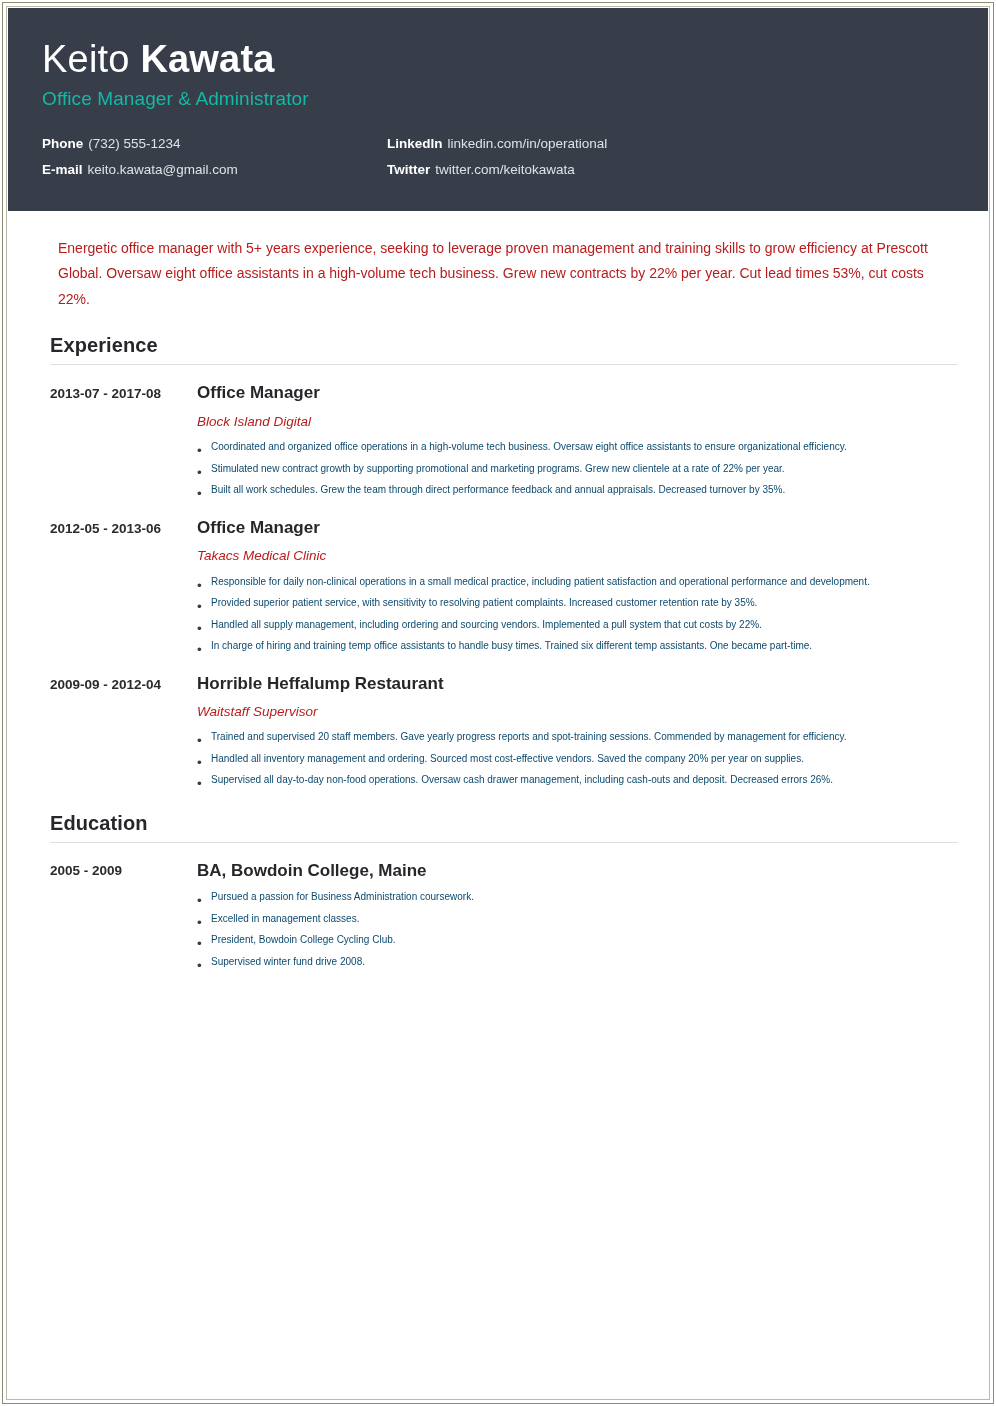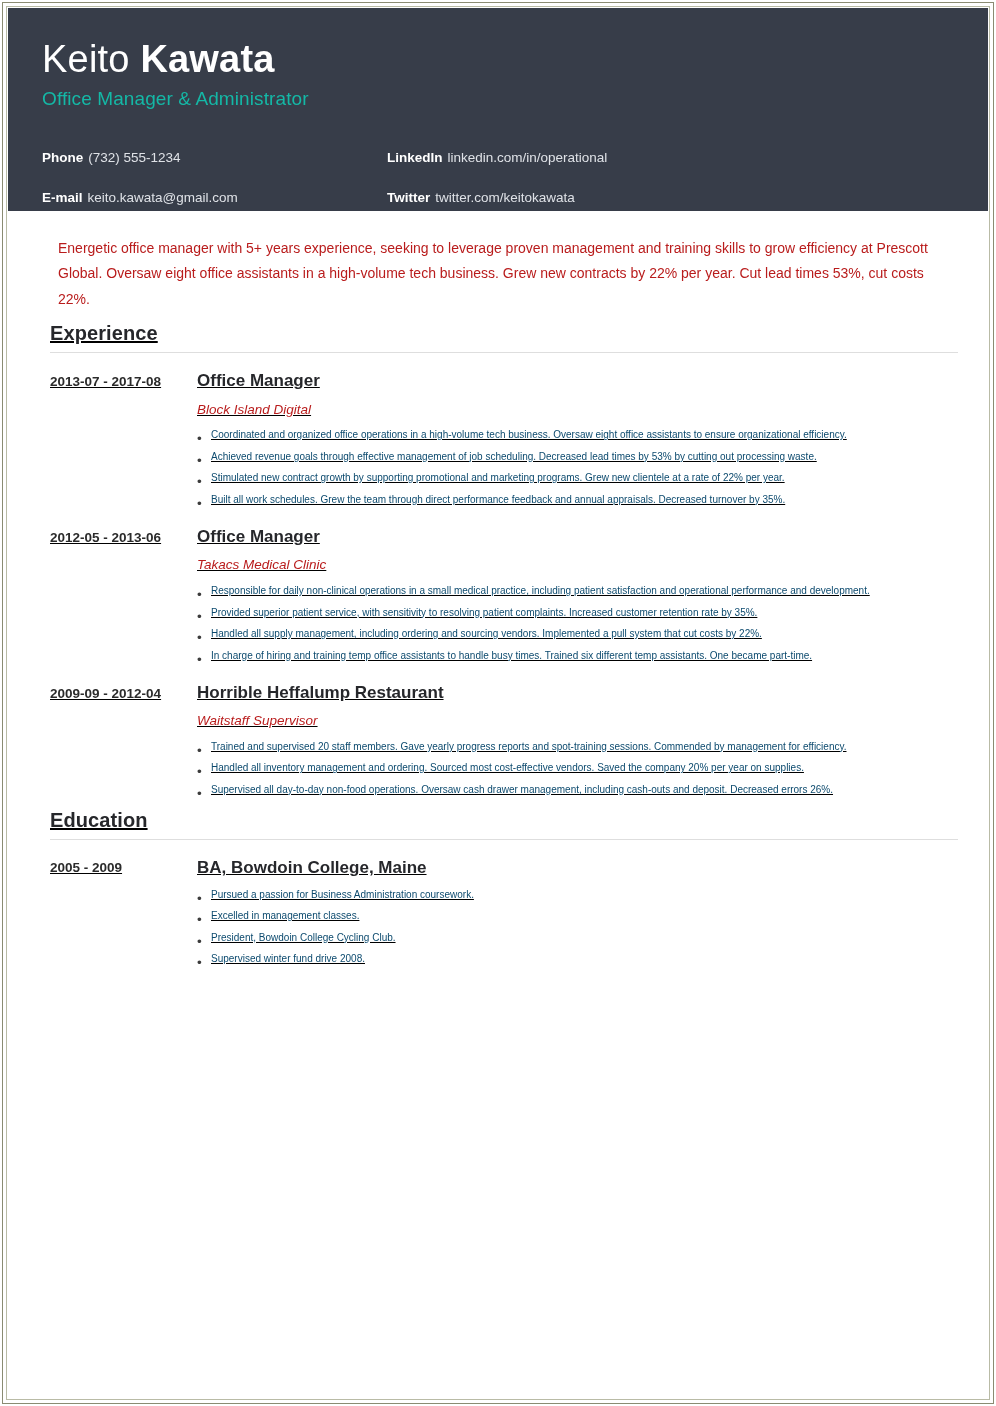--- a/index.html
+++ b/index.html
@@ -77,21 +77,20 @@
     margin-top: 26px;
     display: grid;
     grid-template-columns: 345px 1fr;
     row-gap: 11px;
     column-gap: 0;
   }
   .contact-item {
     font-size: 13.5px;
     color: #e6e8ec;
     white-space: nowrap;
-    margin-top: 14px;
   }
   .contact-label {
     font-weight: 700;
     color: #ffffff;
     margin-right: 5px;
   }
   .contact-value {
     font-weight: 400;
     color: #dfe2e7;
   }
@@ -104,22 +103,21 @@
 
   .summary {
     margin: 25px 18px 0 16px;
     font-size: 14px;
     line-height: 1.82;
     color: #b91c1c;
     text-align: left;
   }
 
   .section {
-    margin-top: 10px;
-    text-decoration: underline;
+    margin-top: 22px;
   }
   .section-title {
     margin: 0 0 0 8px;
     font-size: 20px;
     font-weight: 700;
     color: #26272b;
     letter-spacing: 0.1px;
   }
   .section-rule {
     margin: 7px 0 0 8px;
@@ -230,21 +228,20 @@
         <h2 class="section-title">Experience</h2>
         <div class="section-rule"></div>
 
         <div class="entry">
           <div class="entry-dates">2013-07 - 2017-08</div>
           <div class="entry-main">
             <h3 class="entry-role">Office Manager</h3>
             <div class="entry-org">Block Island Digital</div>
             <ul class="bullets">
               <li>Coordinated and organized office operations in a high-volume tech business. Oversaw eight office assistants to ensure organizational efficiency.</li>
-              <li>Achieved revenue goals through effective management of job scheduling. Decreased lead times by 53% by cutting out processing waste.</li>
               <li>Stimulated new contract growth by supporting promotional and marketing programs. Grew new clientele at a rate of 22% per year.</li>
               <li>Built all work schedules. Grew the team through direct performance feedback and annual appraisals. Decreased turnover by 35%.</li>
             </ul>
           </div>
         </div>
 
         <div class="entry">
           <div class="entry-dates">2012-05 - 2013-06</div>
           <div class="entry-main">
             <h3 class="entry-role">Office Manager</h3>

